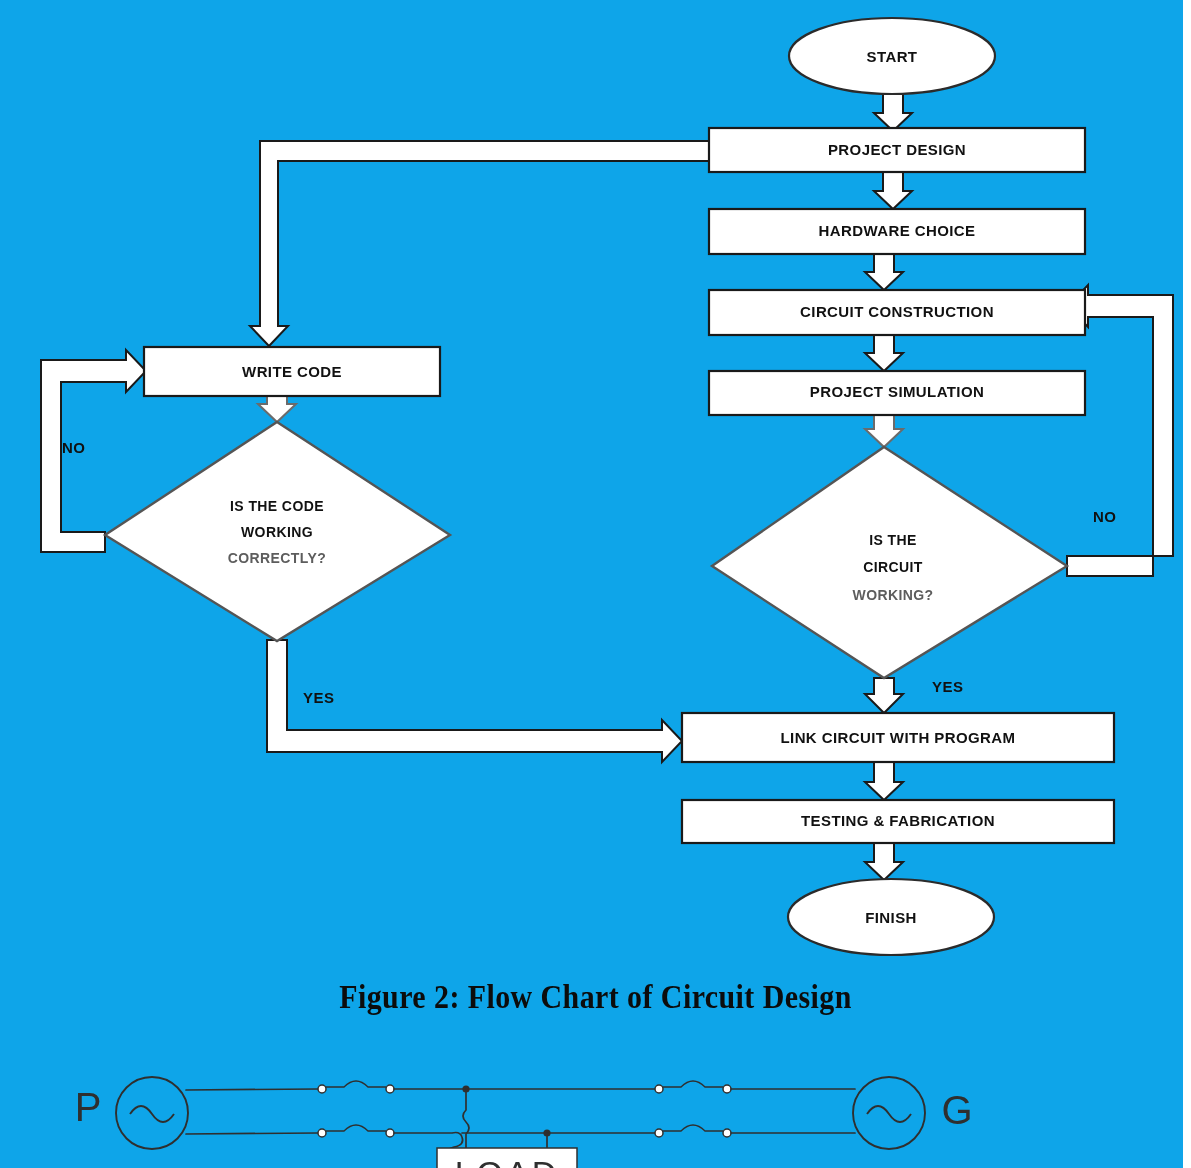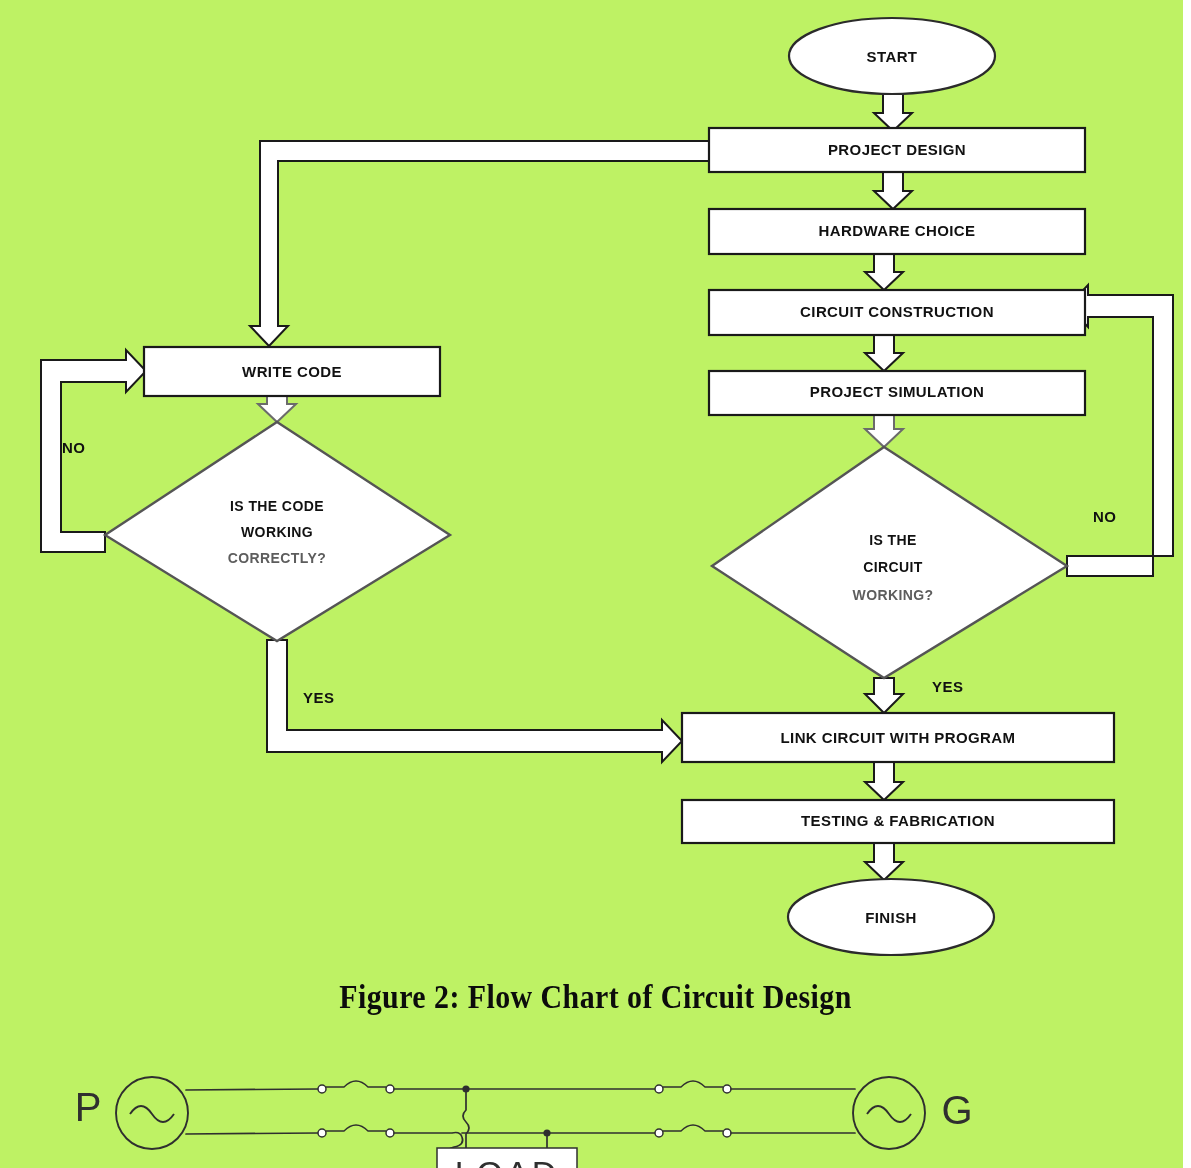--- a/index.html
+++ b/index.html
@@ -13,21 +13,21 @@
     height: 1168px;
     overflow: hidden;
     font-family: "Liberation Sans", sans-serif;
     color: #000000;
     position: relative;
   }
   #page {
     position: relative;
     width: 1183px;
     height: 1168px;
-    background: #bef264;
+    background: #0ea5e9;
   }
   svg.figure-canvas {
     position: absolute;
     left: 0;
     top: 0;
     width: 1191px;
     height: 1168px;
     display: block;
   }
   .node-shape {

